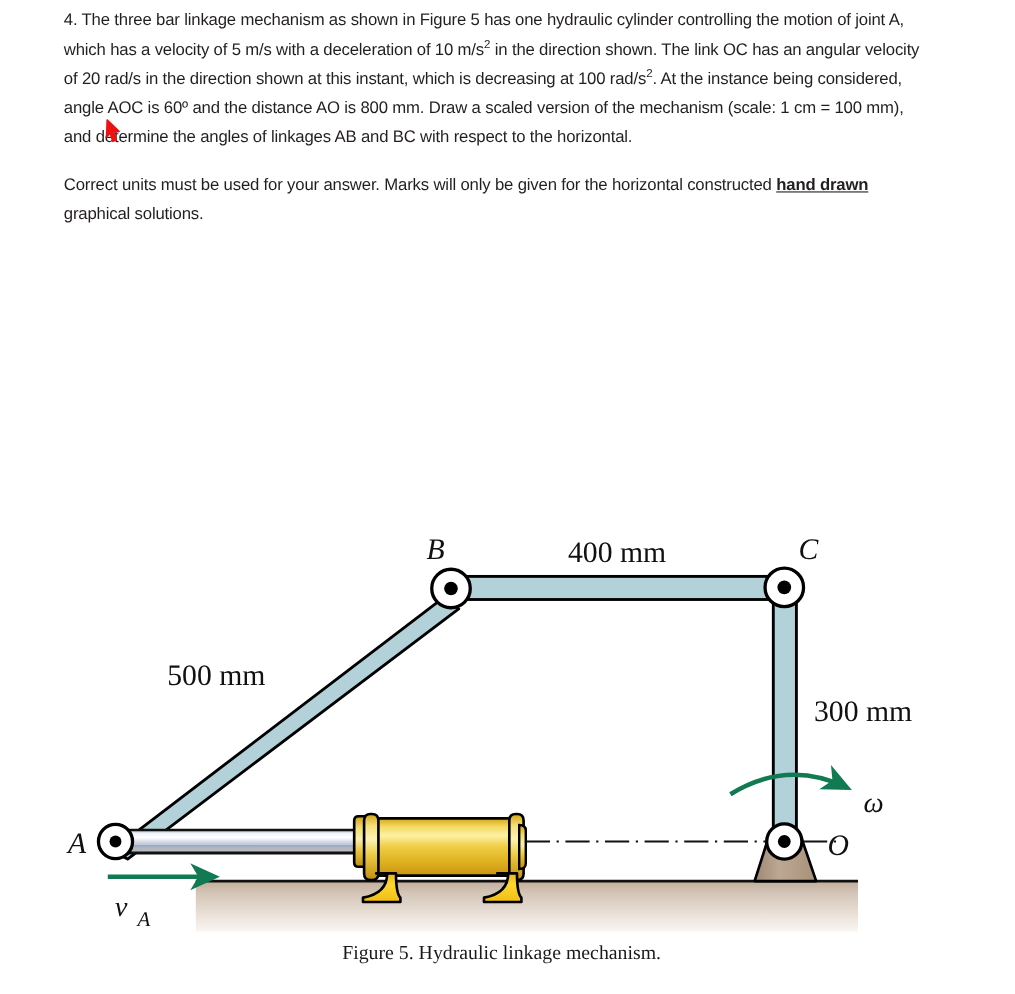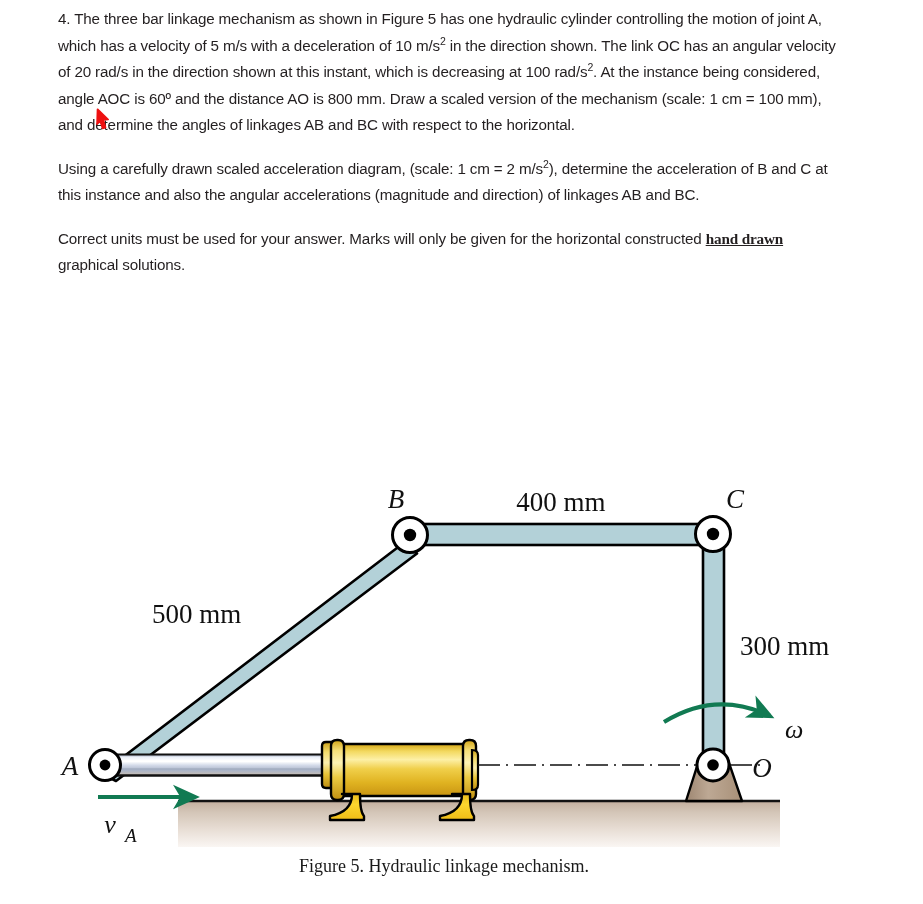--- a/index.html
+++ b/index.html
@@ -37,21 +37,20 @@
     letter-spacing: -0.15px;
   }
   .para sup {
     font-size: 10.5px;
     vertical-align: super;
     line-height: 0;
   }
   .bold-underline {
     font-weight: bold;
     text-decoration: underline;
-    font-family: Liberation Serif, serif;
   }
   .cursor-marker {
     position: absolute;
     left: 95px;
     top: 108px;
     width: 16px;
     height: 22px;
     pointer-events: none;
   }
   #figure-area {
@@ -63,30 +62,30 @@
   }
   .caption {
     position: absolute;
     left: 0;
     top: 856px;
     width: 888px;
     text-align: center;
     font-family: "Liberation Serif", serif;
     font-size: 18px;
     color: #1a1a1a;
+    padding-left: 12px;
   }
 </style>
 </head>
 <body>
 
 <div id="page">
 
   <div class="prose">
     <p class="para" id="p1"><span>4. The three bar linkage mechanism as shown in Figure 5 has one hydraulic cylinder controlling the motion of joint A, which has a velocity of 5 m/s with a deceleration of 10 m/s</span><sup>2</sup><span> in the direction shown. The link OC has an angular velocity of 20 rad/s in the direction shown at this instant, which is decreasing at 100 rad/s</span><sup>2</sup><span>. At the instance being considered, angle AOC is 60º and the distance AO is 800 mm. Draw a scaled version of the mechanism (scale: 1 cm = 100 mm), and determine the angles of linkages AB and BC with respect to the horizontal.</span></p>
-    <p class="para" id="p3"><span>Using a carefully drawn scaled acceleration diagram, (scale: 1 cm = 2 m/s</span><sup>2</sup><span>), determine the acceleration of B and C at this instance and also the angular accelerations (magnitude and direction) of linkages AB and BC.</span></p>
     <p class="para" id="p4"><span>Correct units must be used for your answer. Marks will only be given for the horizontal constructed </span><span class="bold-underline">hand drawn </span><span>graphical solutions.</span></p>
   </div>
 
   <svg class="cursor-marker" viewBox="0 0 16 22" xmlns="http://www.w3.org/2000/svg">
     <path d="M2.5 1.2 L13.2 11.5 L8.3 12.0 L10.6 19.4 L7.6 20.4 L5.2 13.0 L2.0 16.2 Z" fill="#ee1111" stroke="#ee1111" stroke-width="1.6" stroke-linejoin="round"></path>
   </svg>
 
   <svg id="figure-area" viewBox="0 452 923 400" xmlns="http://www.w3.org/2000/svg">
 
     <defs>

